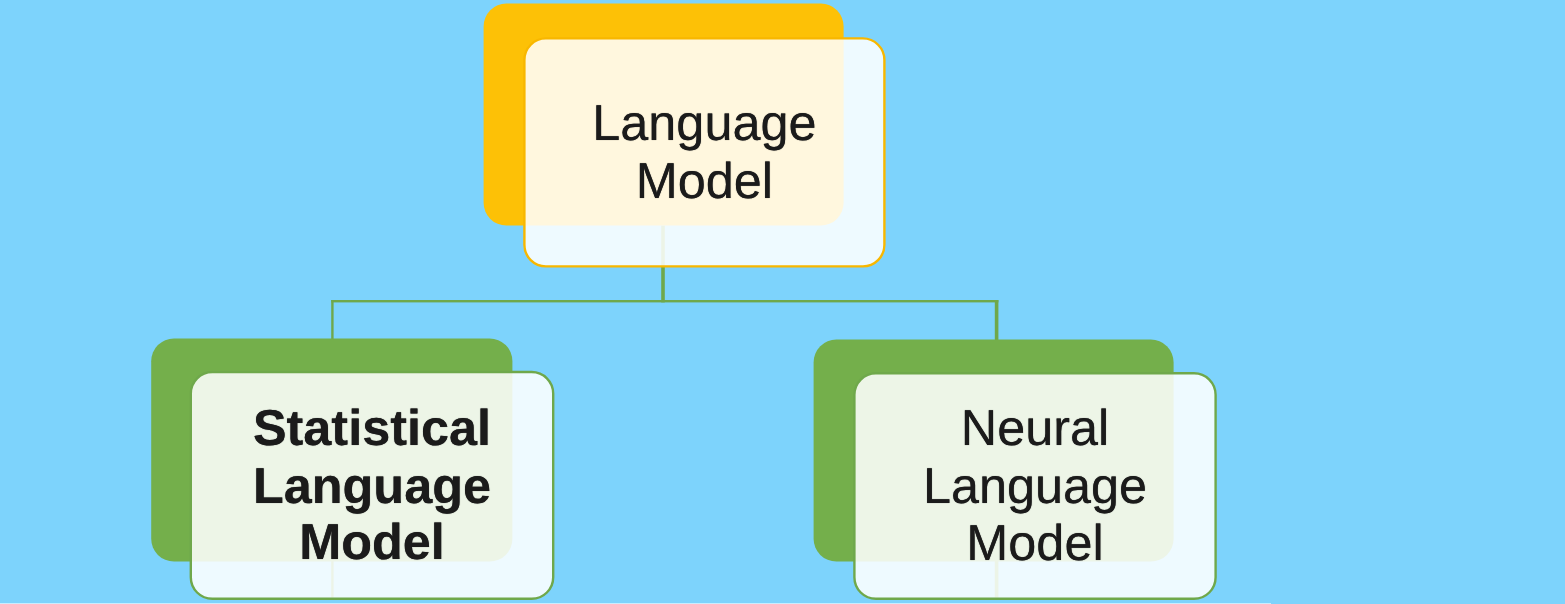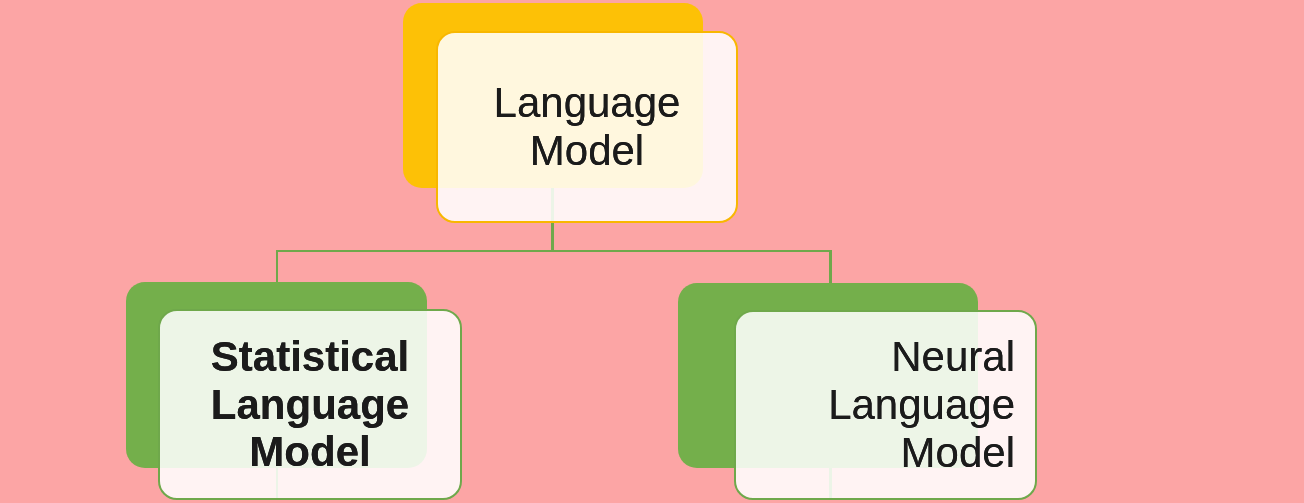--- a/index.html
+++ b/index.html
@@ -5,21 +5,21 @@
   html, body {
     margin: 0;
     padding: 0;
     background: #ffffff;
     font-family: "Liberation Sans", "DejaVu Sans", sans-serif;
   }
   .canvas {
     position: relative;
     width: 1304px;
     height: 503px;
-    background: #fca5a5;
+    background: #7dd3fc;
     overflow: hidden;
   }
   
   .node-back {
     position: absolute;
     border-radius: 19px;
     z-index: 2;
   }
   .node-front {
     position: absolute;
@@ -39,21 +39,21 @@
     text-shadow: 0 0 0.6px currentColor; 
   }
   
   .root-back  { left: 403px; top: 3px;   width: 300px; height: 185px; background: #FDC106; }
   .root-front { left: 436px; top: 31px;  width: 302px; height: 192px; border: 2.5px solid #F8B700; }
   
   .left-back  { left: 126px; top: 282px; width: 301px; height: 186px; background: #74AF4B; }
   .left-front { left: 158px; top: 309px; width: 304px; height: 191px; border: 2.5px solid #6FA84B; font-weight: bold; }
   
   .right-back  { left: 678px; top: 283px; width: 300px; height: 185px; background: #74AF4B; }
-  .right-front { left: 734px; top: 310px; width: 303px; height: 190px; border: 2.5px solid #6FA84B; text-align: right; }
+  .right-front { left: 711px; top: 310px; width: 303px; height: 190px; border: 2.5px solid #6FA84B; }
   
   .line {
     position: absolute;
     background: #6FA84B;
     z-index: 1;
   }
   .line.trunk       { left: 551px;   top: 188px;   width: 2.5px; height: 64px; }
   .line.crossbar    { left: 275.5px; top: 249.5px; width: 556px; height: 2.5px; }
   .line.drop-left   { left: 275.5px; top: 249.5px; width: 2.5px; height: 34px; }
   .line.drop-right  { left: 829px;   top: 249.5px; width: 2.5px; height: 34px; }

